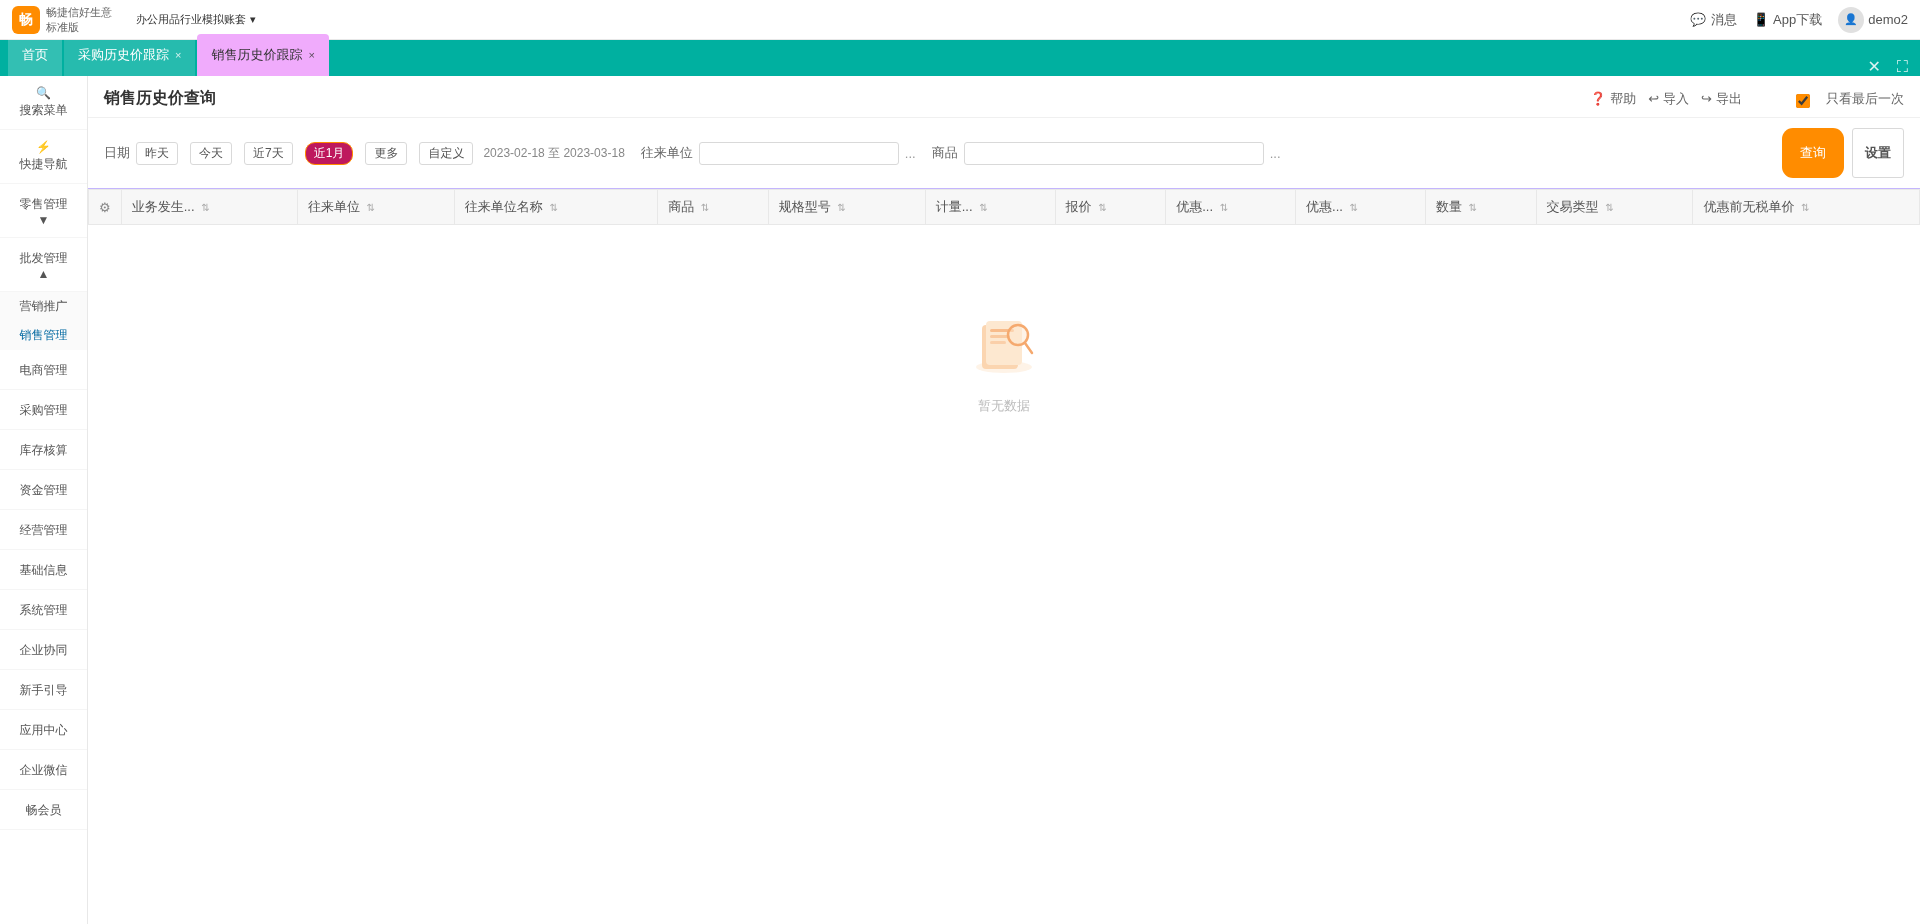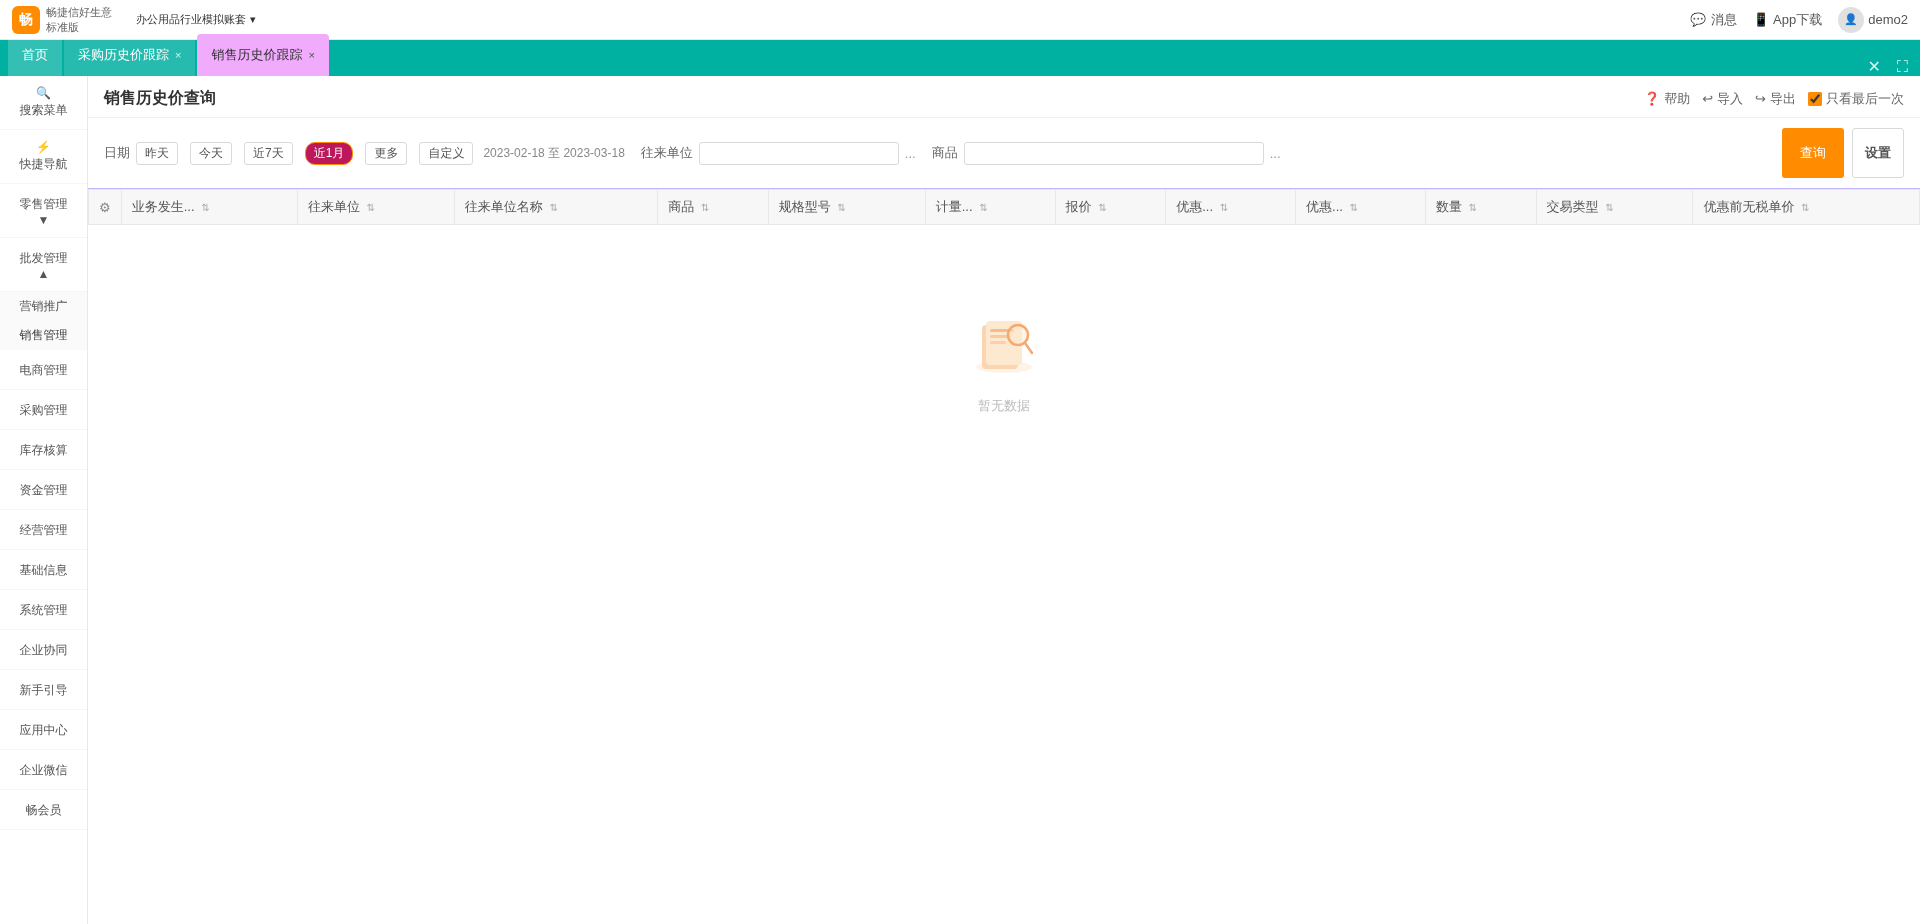--- a/index.html
+++ b/index.html
@@ -36,37 +36,37 @@
     .sidebar-sub { padding: 6px 4px; text-align: center; cursor: pointer; font-size: 12px; color: #555; background: #fafafa; }
 
     
     .content-area { flex: 1; overflow: auto; background: #fff; }
 
     
     .page-header { padding: 12px 16px 8px; display: flex; align-items: center; justify-content: space-between; border-bottom: 1px solid #f0f0f0; }
     .page-title { font-size: 16px; font-weight: bold; color: #333; }
     .page-header-actions { display: flex; align-items: center; gap: 12px; font-size: 13px; color: #666; }
     .header-action { display: flex; align-items: center; gap: 4px; cursor: pointer; }
-    .only-last-toggle { display: flex; align-items: center; gap: 4px; }
+    .only-last-toggle { display: flex; align-items: flex-end; gap: 16px; margin-left: 42px; }
     .toggle-checkbox { width: 14px; height: 14px; accent-color: #ff8c00; }
 
     
     .filter-area { padding: 10px 16px; background: #fff; border-bottom: 1px solid #c4b5fd; display: flex; align-items: center; gap: 16px; flex-wrap: wrap; }
     .filter-group { display: flex; align-items: center; gap: 6px; }
     .filter-label { color: #666; font-size: 13px; white-space: nowrap; }
     .date-btns { display: flex; gap: 12px; align-items: flex-start; }
     .date-btn { padding: 2px 8px; font-size: 12px; cursor: pointer; border: 1px solid #d9d9d9; background: #fff; border-radius: 3px; color: #555; }
     .date-btn.active { background: #be185d; color: #fff; border-color: #ff8c00; border-radius: 10px; }
     .date-range { font-size: 12px; color: #888; margin-left: 4px; }
     .filter-input-group { display: flex; align-items: center; gap: 6px; }
     .filter-field-label { color: #666; font-size: 13px; }
     .filter-input { border: 1px solid #d9d9d9; border-radius: 3px; padding: 3px 8px; font-size: 13px; color: #333; width: 180px; }
     .filter-dots { color: #999; font-size: 13px; cursor: pointer; }
     .action-btns { margin-left: auto; display: flex; gap: 8px; }
-    .btn-query { background: #ff8c00; color: #fff; border: none; border-radius: 3px; padding: 16px 18px; font-size: 13px; cursor: pointer; }
+    .btn-query { background: #ff8c00; color: #fff; border: none; border-radius: 11px; padding: 16px 18px; font-size: 13px; cursor: pointer; }
     .btn-settings { background: #fff; color: #555; border: 1px solid #d9d9d9; border-radius: 3px; padding: 5px 12px; font-size: 13px; cursor: pointer; font-weight: bold; }
 
     
     .table-container { padding: 0; overflow-x: auto; }
     .data-table { width: 100%; border-collapse: collapse; font-size: 13px; }
     .data-table th { background: #f7f7f7; border: 1px solid #e8e8e8; padding: 8px 10px; text-align: left; white-space: nowrap; color: #555; font-weight: normal; }
     .data-table th .sort-icon { font-size: 10px; color: #aaa; margin-left: 3px; }
     .th-settings { width: 32px; text-align: center; }
     .settings-icon-cell { text-align: center; color: #888; }
 
@@ -149,21 +149,21 @@
       <span class="sidebar-label">零售管理</span>
       <span> ▼</span>
     </div>
     <div class="sidebar-item">
       <span class="sidebar-label">批发管理</span>
       <span> ▲</span>
     </div>
     <div class="sidebar-sub">
       <span class="sidebar-label">营销推广</span>
     </div>
-    <div class="sidebar-sub active" style="color:#404040;">
+    <div class="sidebar-sub active" style="color:#0369a1;">
       <span class="sidebar-label">销售管理</span>
     </div>
     <div class="sidebar-item">
       <span class="sidebar-label">电商管理</span>
     </div>
     <div class="sidebar-item">
       <span class="sidebar-label">采购管理</span>
     </div>
     <div class="sidebar-item">
       <span class="sidebar-label">库存核算</span>

